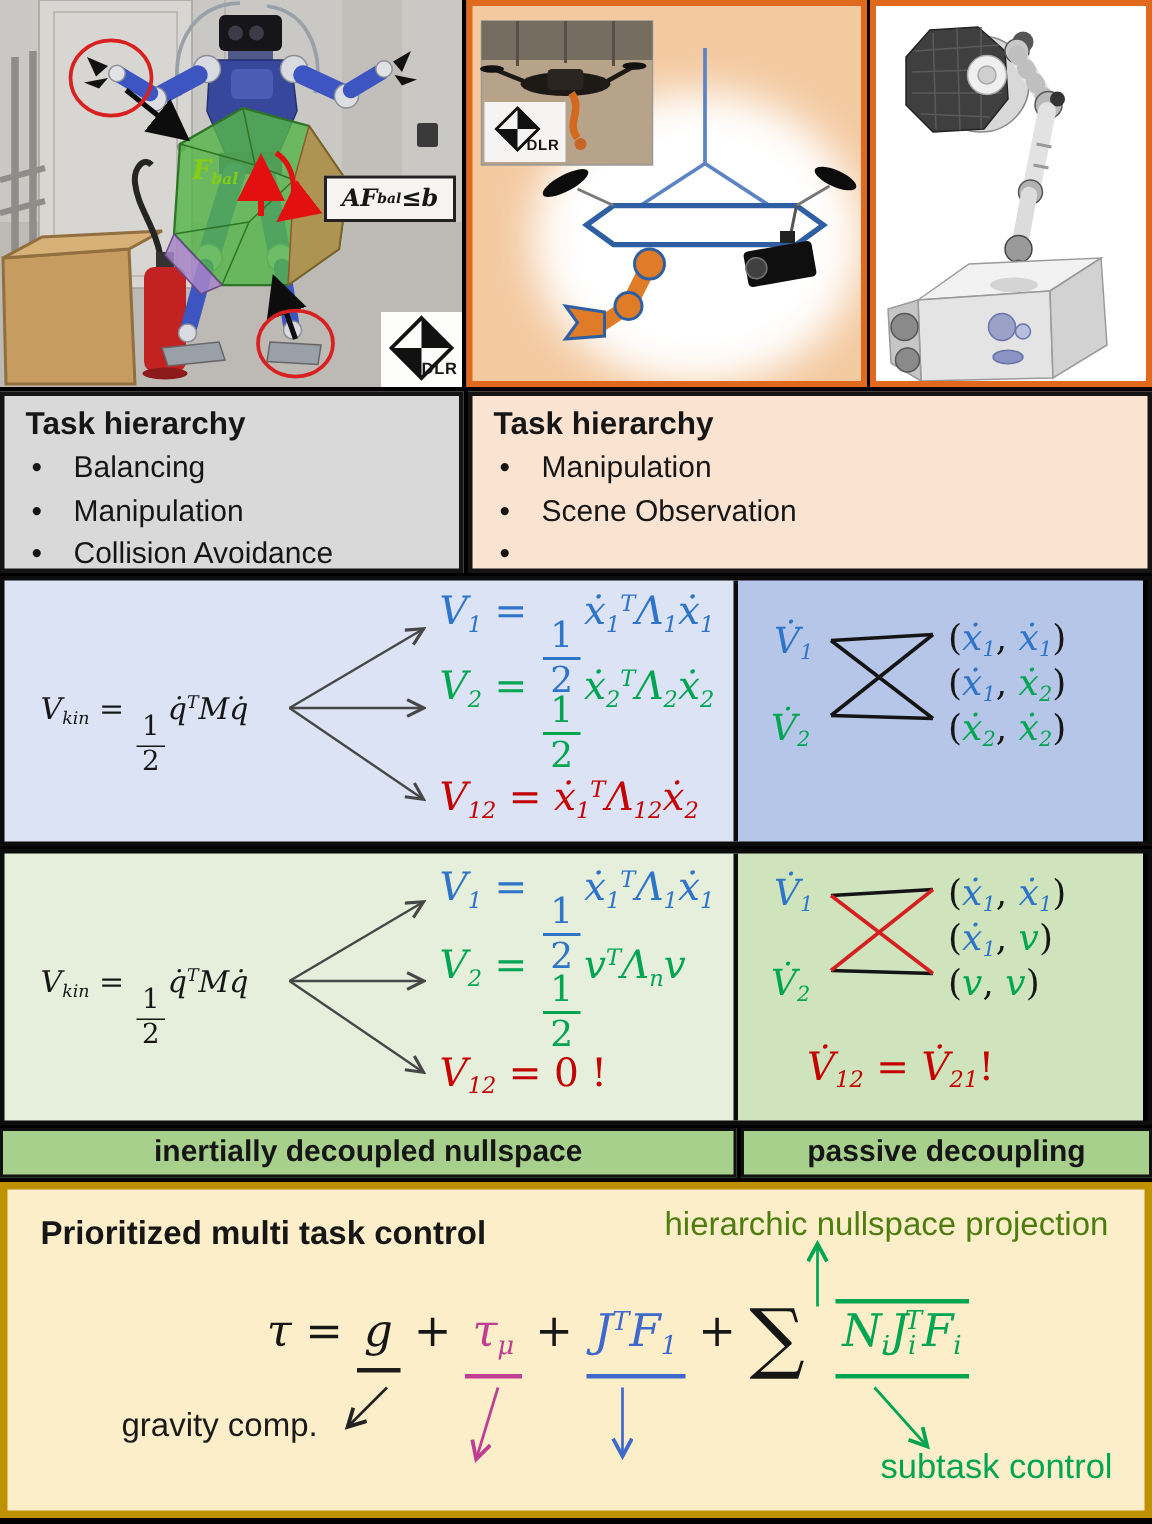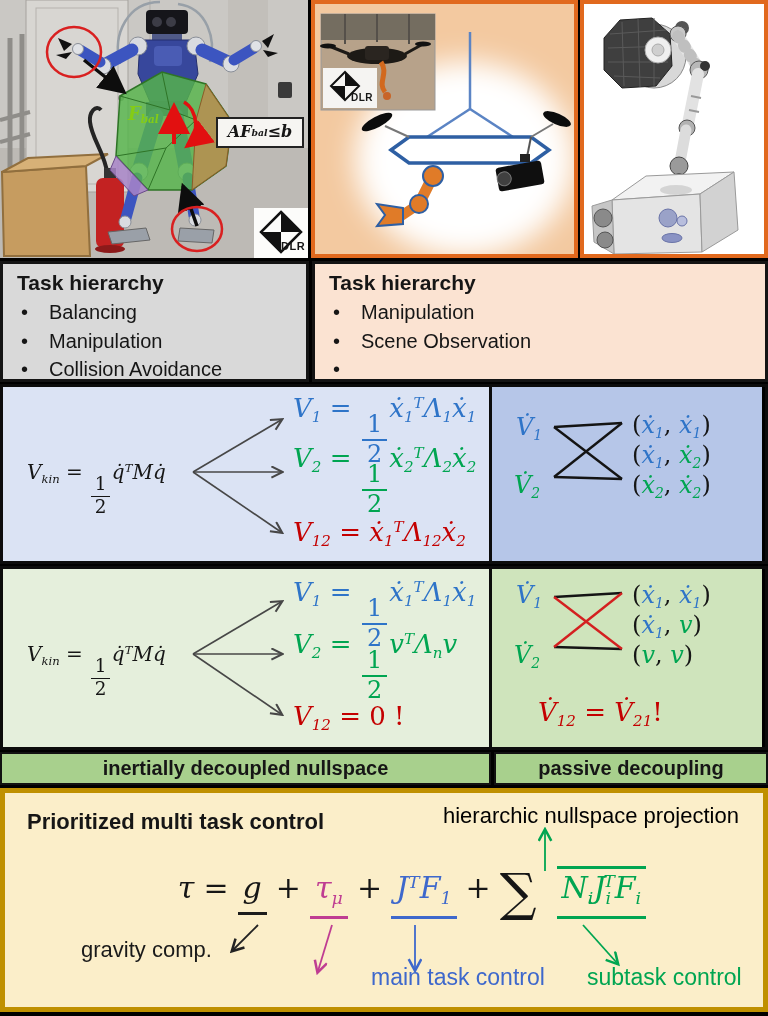--- a/index.html
+++ b/index.html
@@ -42,21 +42,21 @@
   .vkin{left:24px;top:58px;font-size:20px;margin-top:17px;}
   .eqrow{font-size:26px;left:290px;}
   .dvlab{font-size:24px;}
   .tup{font-size:24px;left:140px;}
   
   .gbar{background:#a8d08d;border:2px solid #111;box-sizing:border-box;display:flex;align-items:center;justify-content:center;
         font-weight:bold;font-size:20px;}
   
   .ybox{left:0;top:788px;width:768px;height:224px;background:#fbeec9;border:5px solid #bf9000;box-sizing:border-box;}
   .ytitle{left:22px;top:16px;font-size:22px;font-weight:bold;}
-  .hnp{left:438px;top:10px;font-size:22px;color:#000000;white-space:nowrap;}
+  .hnp{left:438px;top:10px;font-size:22px;color:#4d7c0f;white-space:nowrap;}
   .beq{left:0;top:72px;width:100%;padding-left:56px;box-sizing:border-box;text-align:center;font-size:30px;white-space:nowrap;}
   .mseg{display:inline-block;}
   .mop{display:inline-block;margin:0 9px;}
   .ugrp{display:inline-block;border-bottom:3px solid;padding:0 5px 9px;}
   .ug-k{border-color:#1c1c1c;}
   .ug-m{border-color:#bf3d92;}
   .ug-b{border-color:#3e68cc;}
   .njf{display:inline-block;border-top:3px solid #00a551;border-bottom:3px solid #00a551;padding:3px 5px 9px;margin-left:20px;}
   .lab-grav{left:76px;top:144px;font-size:22px;color:#1a1a1a;}
   .lab-pass{left:146px;top:179px;font-size:23px;color:#bf3d92;}
@@ -417,17 +417,16 @@
       <line x1="253" y1="132" x2="228" y2="157" stroke="#222" stroke-width="1.8" marker-end="url(#aK)"></line>
       <line x1="327" y1="132" x2="313" y2="178" stroke="#bf3d92" stroke-width="1.8" marker-end="url(#aM)"></line>
       <line x1="410" y1="132" x2="410" y2="176" stroke="#3e68cc" stroke-width="1.8" marker-end="url(#aB)"></line>
       <line x1="578" y1="132" x2="612" y2="170" stroke="#00a551" stroke-width="1.8" marker-end="url(#aG)"></line>
       <line x1="540" y1="78" x2="540" y2="38" stroke="#00a551" stroke-width="1.8" marker-end="url(#aG)"></line>
     </svg>
     <div class="abs ytitle">Prioritized multi task control</div>
     <div class="abs hnp">hierarchic nullspace projection</div>
     <div class="abs math beq"><span class="mseg"><span class="tk-v">τ</span></span><span class="mop"><span class="tk-n">=</span></span><span class="ugrp ug-k"><span class="tk-v">g</span></span><span class="mop"><span class="tk-n">+</span></span><span class="ugrp ug-m"><span class="tk-v" style="color: rgb(191, 61, 146);">τ</span><span class="tk-b" style="color: rgb(191, 61, 146);">μ</span></span><span class="mop"><span class="tk-n">+</span></span><span class="ugrp ug-b"><span class="tk-v" style="color: rgb(62, 104, 204);">J</span><span class="tk-p" style="color: rgb(62, 104, 204);">T</span><span class="tk-v" style="color: rgb(62, 104, 204);">F</span><span class="tk-b" style="color: rgb(62, 104, 204);">1</span></span><span class="mop"><span class="tk-n">+</span></span><span class="mseg"><span class="tk-sg">∑</span></span><span class="njf"><span class="tk-v" style="color: rgb(0, 165, 81);">N</span><span class="tk-b" style="color: rgb(0, 165, 81);">i</span><span class="tk-v" style="color: rgb(0, 165, 81);">J</span><span class="tk-b" style="color: rgb(0, 165, 81);">i</span><span class="tk-ps" style="color: rgb(0, 165, 81);">T</span><span class="tk-v" style="color: rgb(0, 165, 81);">F</span><span class="tk-b" style="color: rgb(0, 165, 81);">i</span></span></div>
     <div class="abs lab-grav">gravity comp.</div>
-    <div class="abs lab-main">main task control</div>
     <div class="abs lab-sub">subtask control</div>
   </div>
 
 </div>
 
 </body></html>

